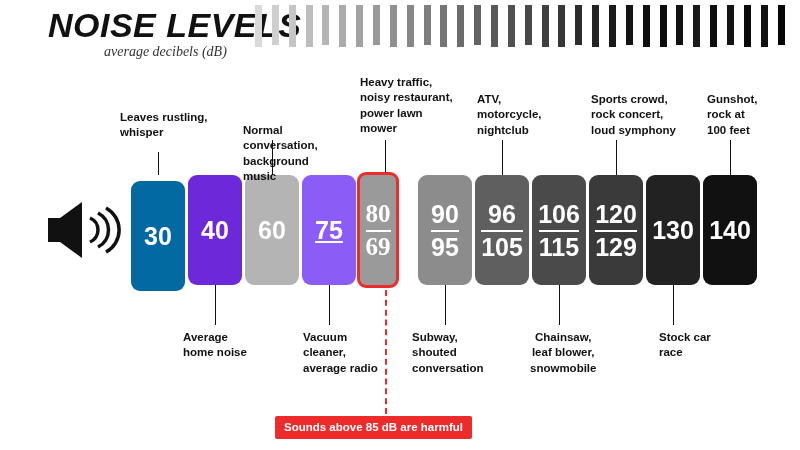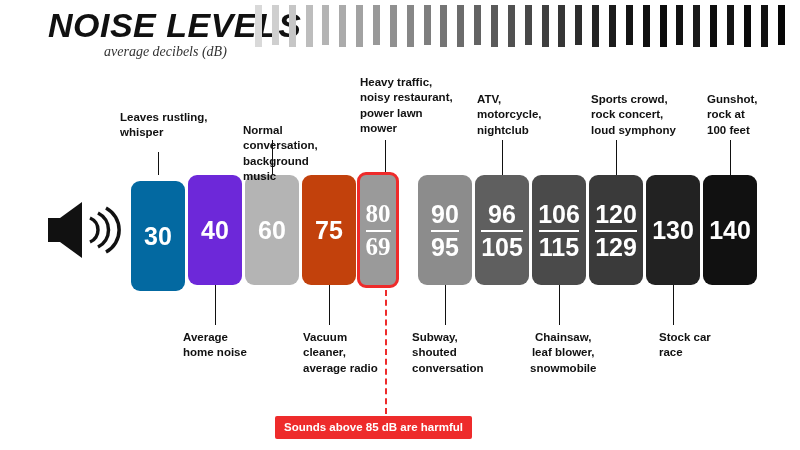--- a/index.html
+++ b/index.html
@@ -194,21 +194,21 @@
 <div id="chart">
     <div class="tile" style="left: 131px; top: 181px; background: #0369a1;">
       <div class="v1">30</div>
     </div>
     <div class="tile" style="left: 188px; top: 175px; background: #6d28d9;">
       <div class="v1">40</div>
     </div>
     <div class="tile" style="left: 245px; top: 175px; background: rgb(180, 180, 180);">
       <div class="v1">60</div>
     </div>
-    <div class="tile" style="left: 302px; top: 175px; background: #c2410c;">
+    <div class="tile" style="left: 302px; top: 175px; background: #8b5cf6; text-decoration: underline;">
       <div class="v1">75</div>
     </div>
     <div class="tile highlight" style="left: 357px; top: 172px; background: rgb(154, 154, 154);">
       <div class="v1 has-second">80</div>
       <div class="v2">69</div>
     </div>
     <div class="tile" style="left: 418px; top: 175px; background: rgb(140, 140, 140);">
       <div class="v1 has-second">90</div>
       <div class="v2">95</div>
     </div>

